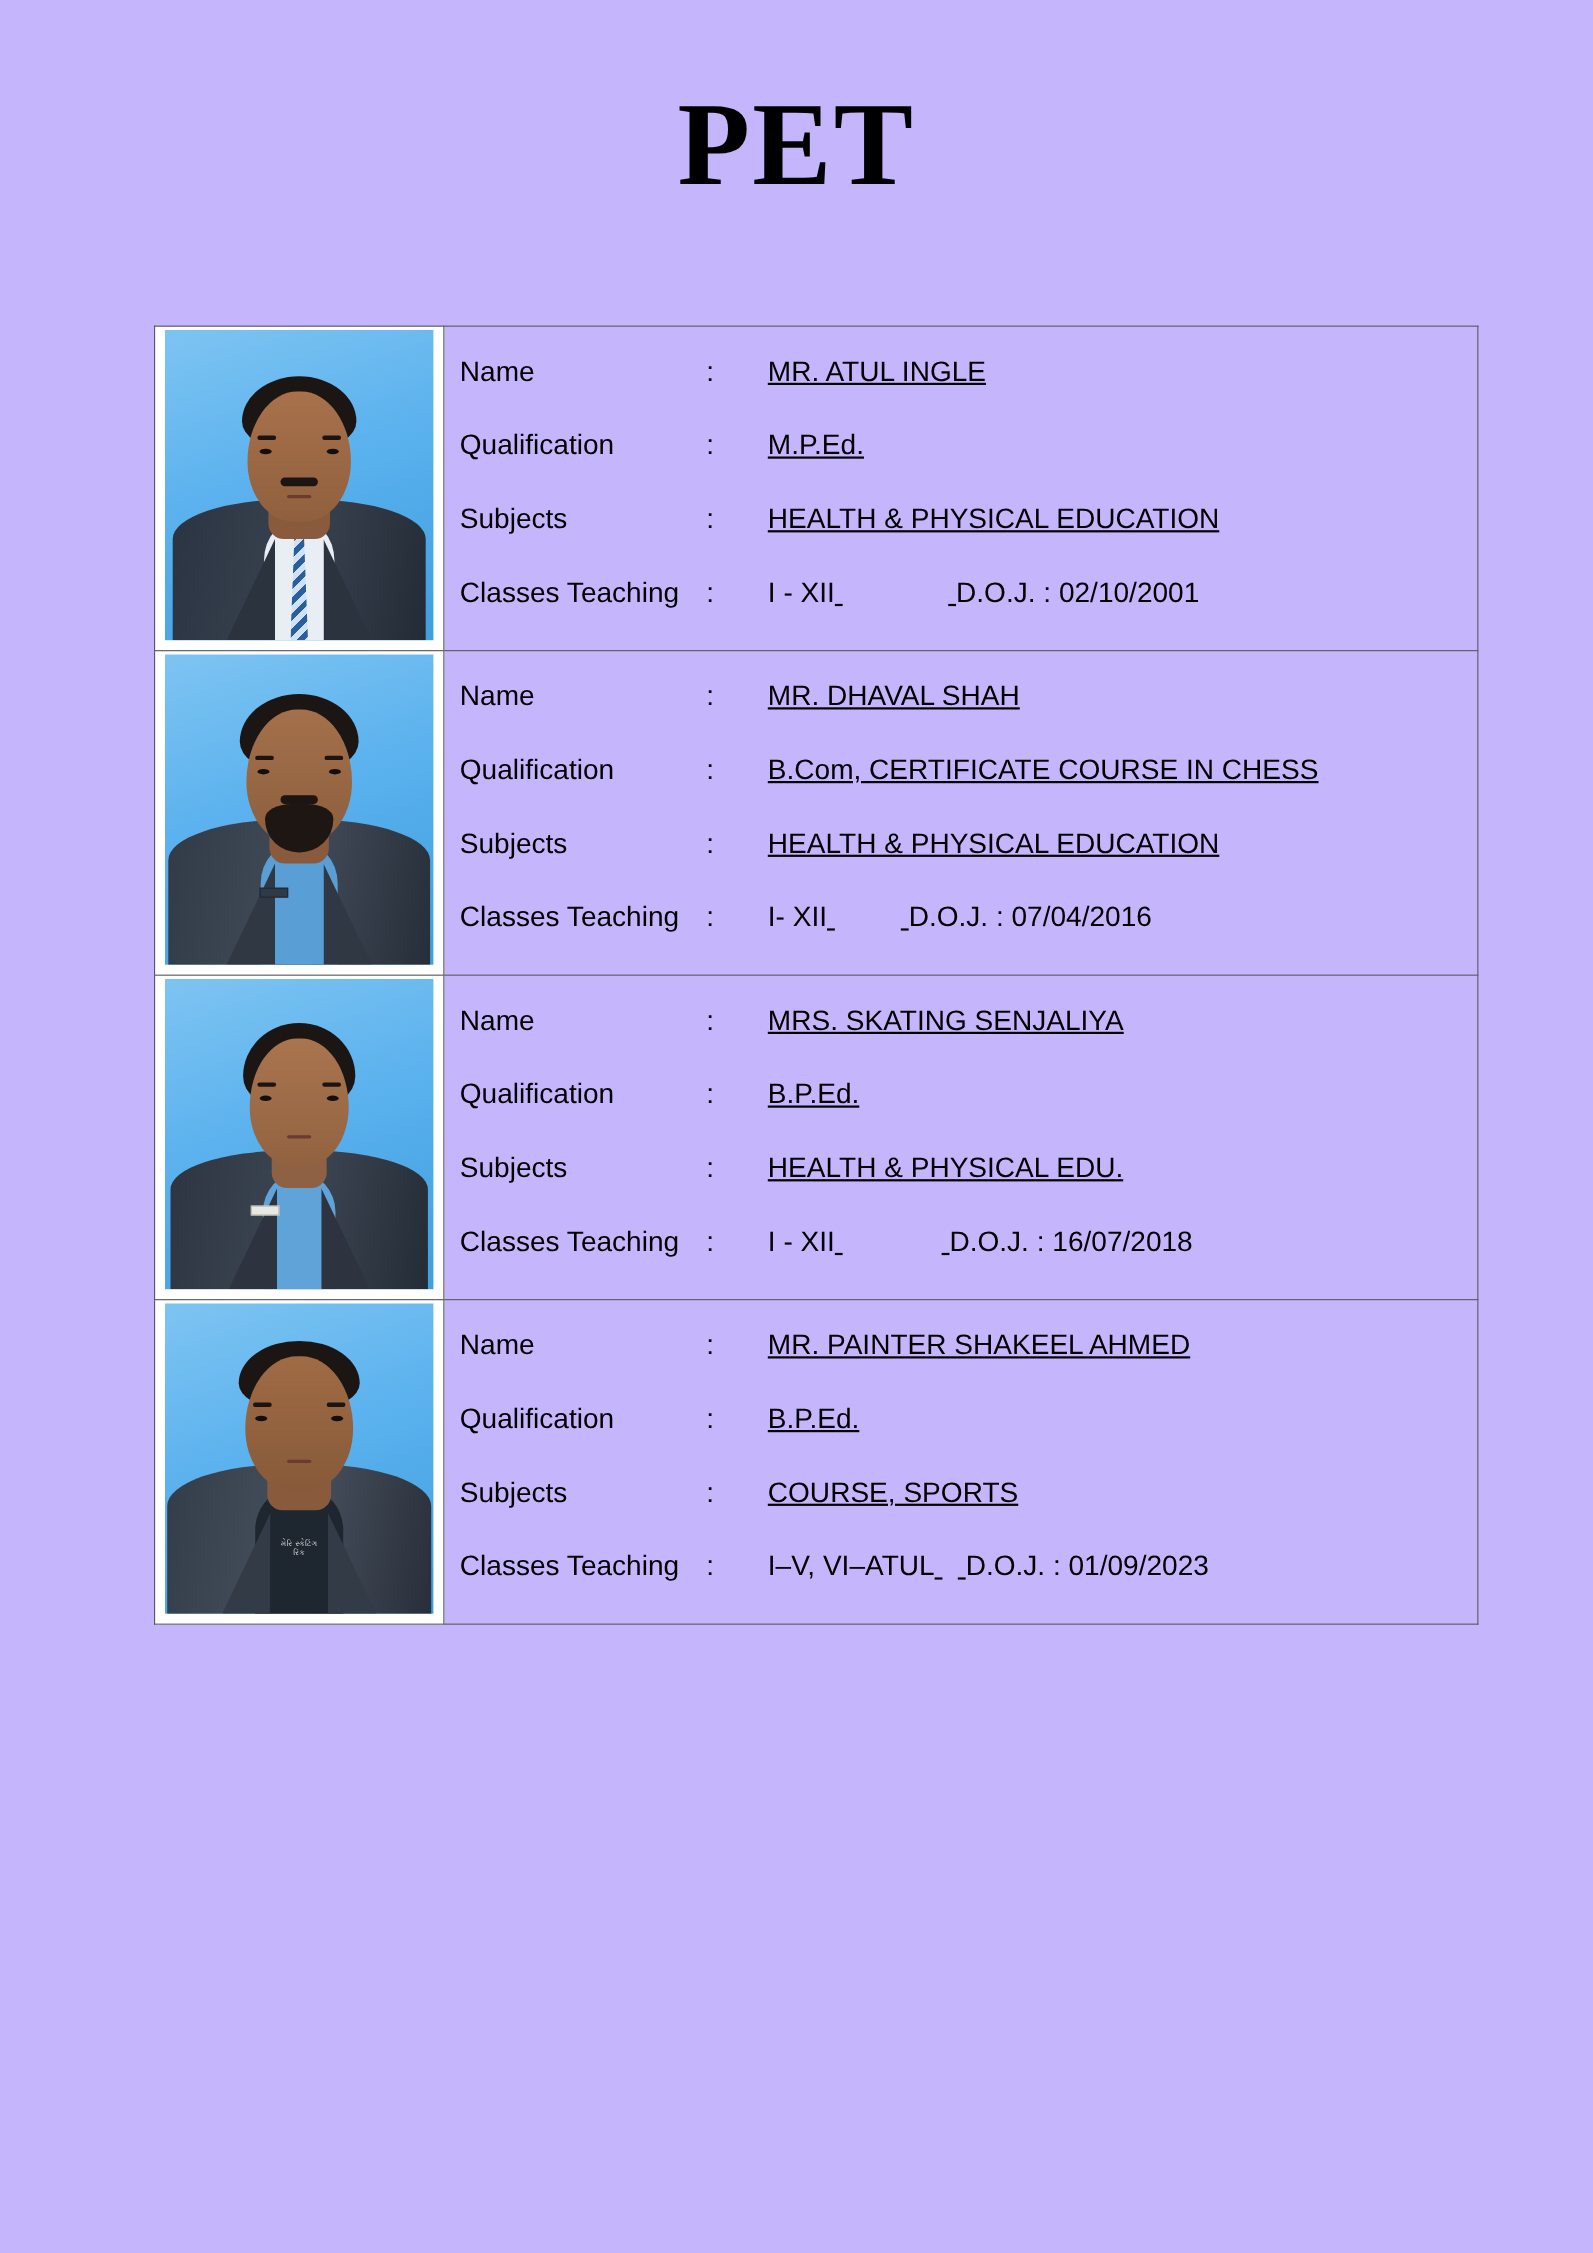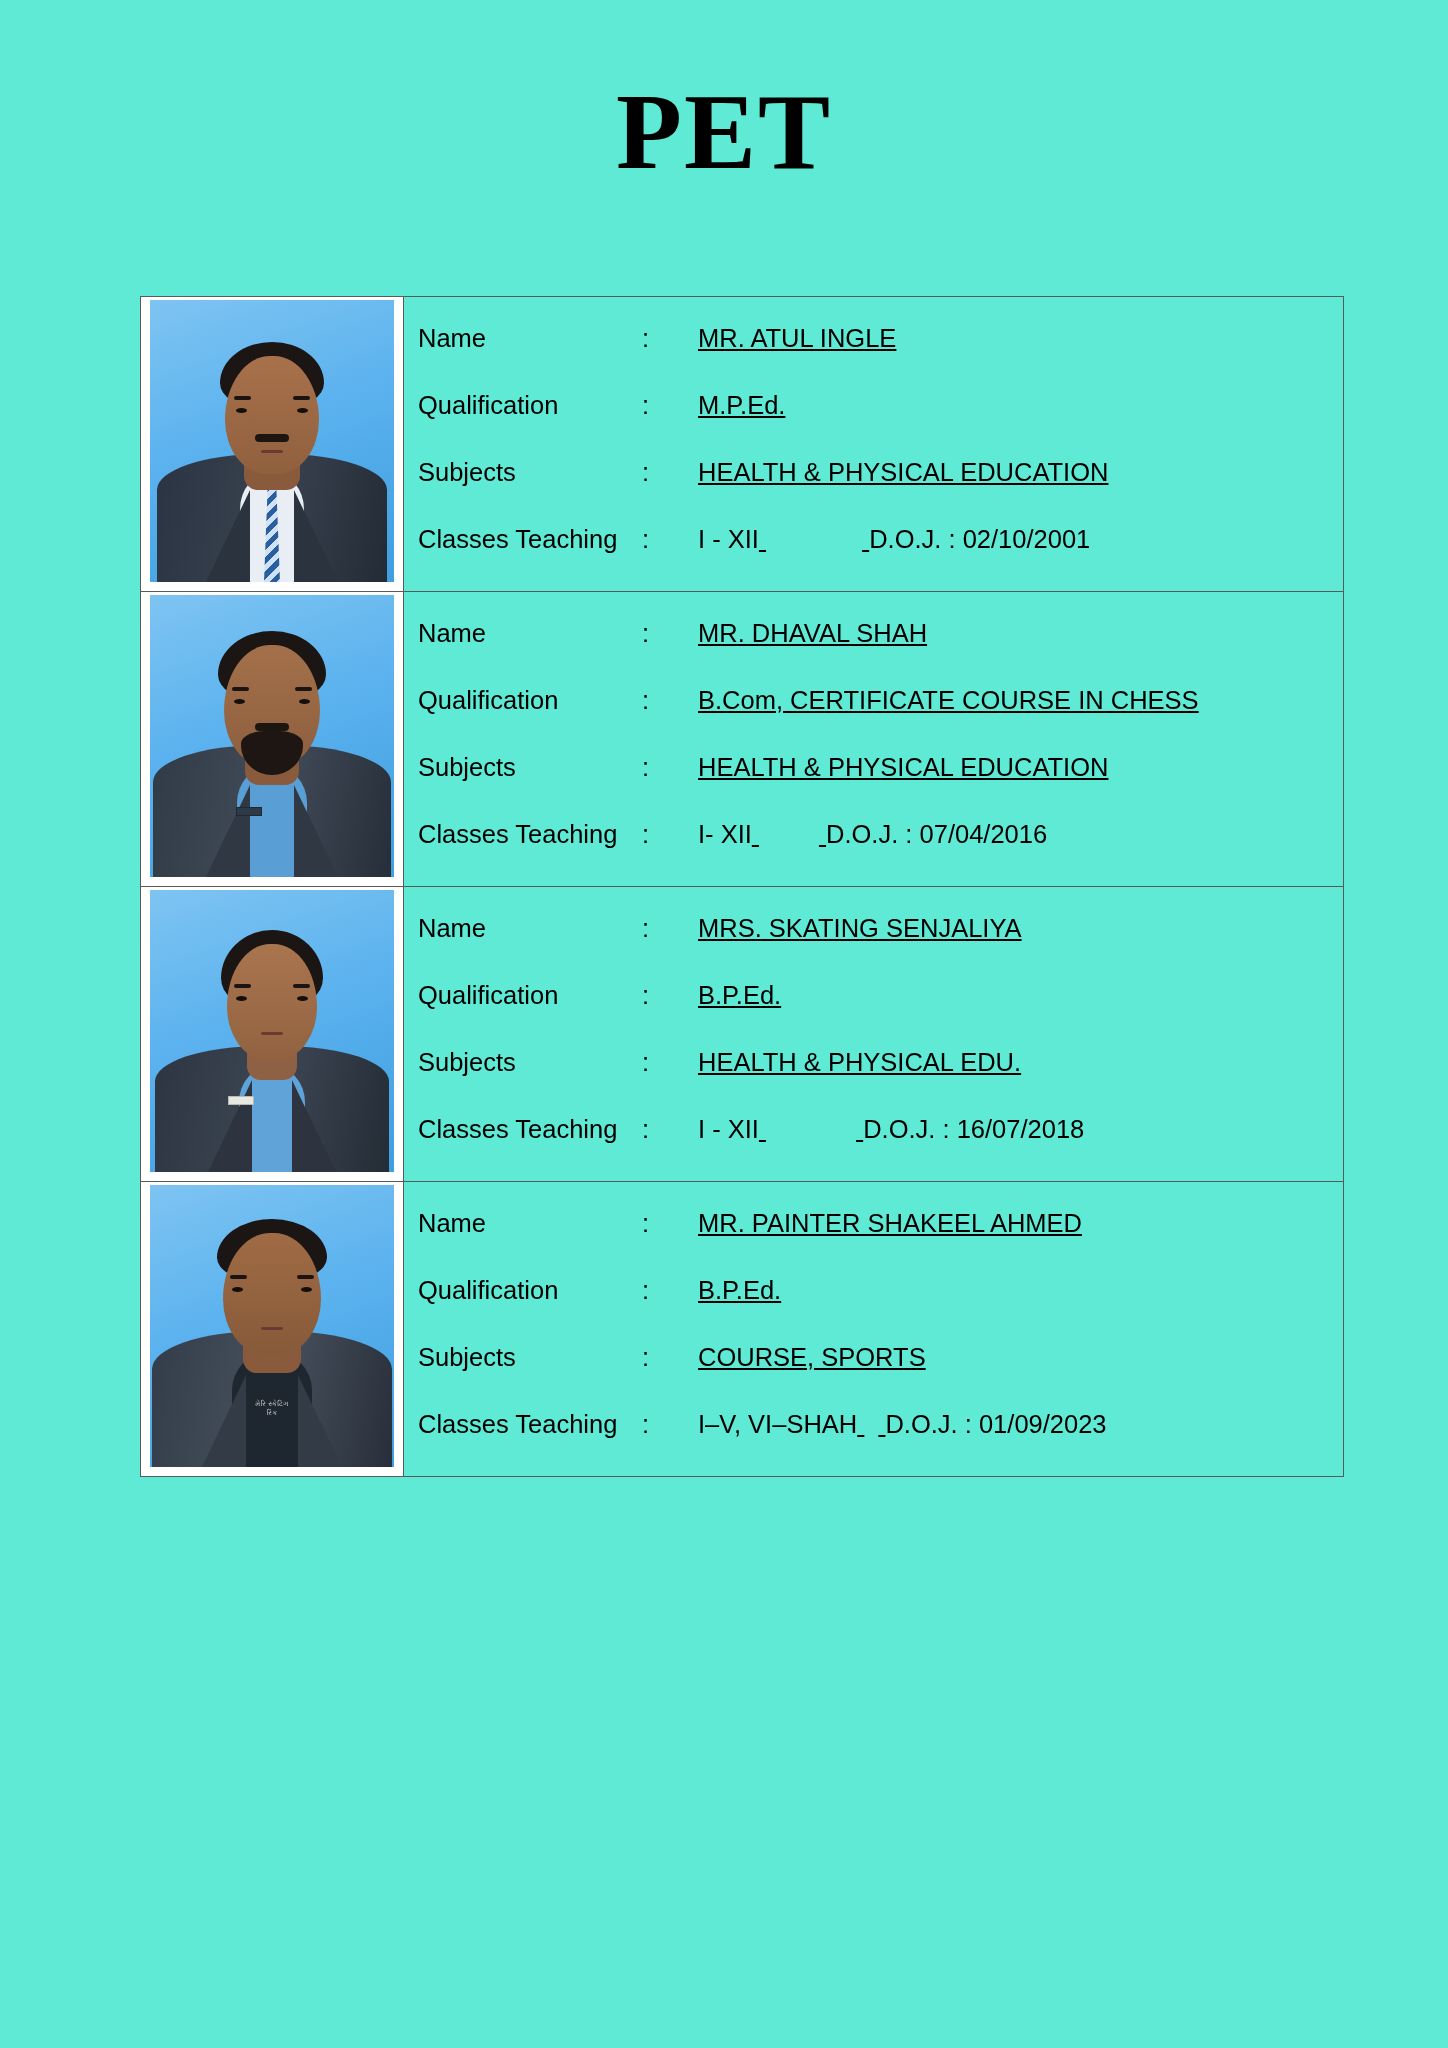--- a/index.html
+++ b/index.html
@@ -12,21 +12,21 @@
     background: #ffffff;
     font-family: "Liberation Sans", sans-serif;
     color: #000000;
     -webkit-font-smoothing: antialiased;
   }
 
   .page {
     position: relative;
     width: 1448px;
     height: 2048px;
-    background: #5eead4;
+    background: #c4b5fd;
     box-sizing: border-box;
   }
 
   
   .doc-title {
     text-align: center;
     font-family: "Liberation Serif", "DejaVu Serif", serif;
     font-weight: bold;
     font-size: 108px;
     line-height: 1;
@@ -399,21 +399,21 @@
             </div>
             <div class="info-row">
               <span class="lbl">Subjects</span>
               <span class="sep">:</span>
               <span class="val">COURSE, SPORTS</span>
             </div>
             <div class="info-row">
               <span class="lbl">Classes Teaching</span>
               <span class="sep">:</span>
               <span class="val">
-                <span class="cls">I–V, VI–SHAH</span>
+                <span class="cls">I–V, VI–ATUL</span>
                 <span class="gap" style="display: inline-block; width: 14px;"></span>
                 <span class="doj">D.O.J. :  01/09/2023</span>
               </span>
             </div>
           </div>
         </td>
       </tr>
 
     </tbody>
   </table>

